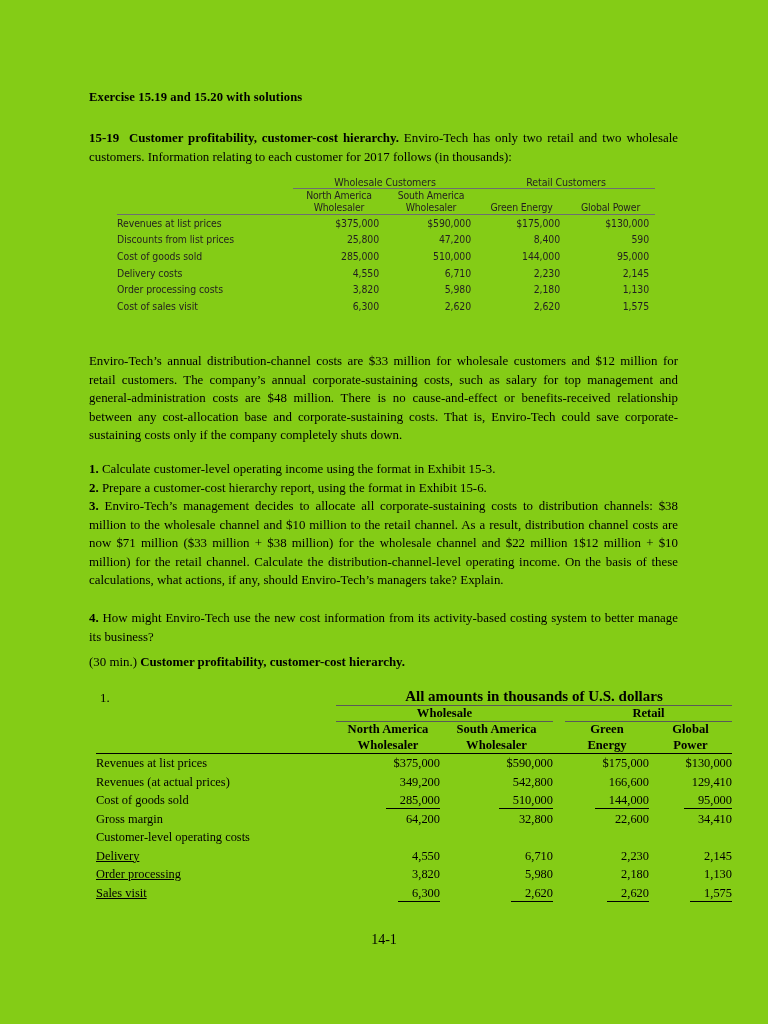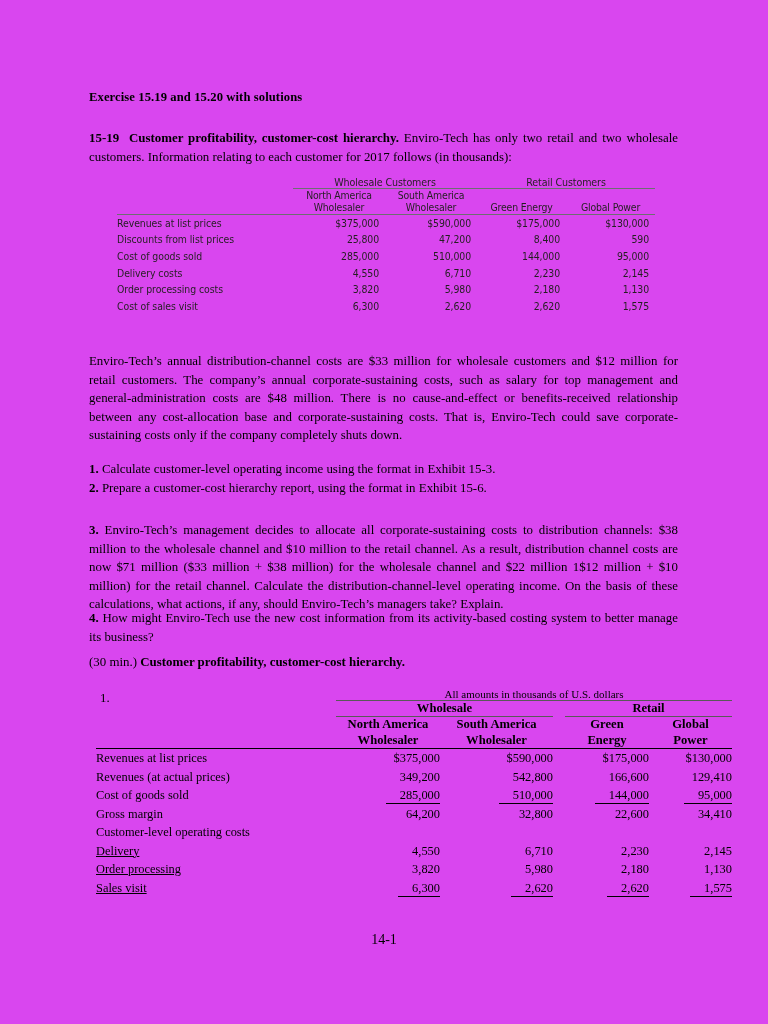--- a/index.html
+++ b/index.html
@@ -4,21 +4,21 @@
 <style>
   html, body {
     margin: 0;
     padding: 0;
     background: #ffffff;
   }
   .page {
     position: relative;
     width: 768px;
     height: 1024px;
-    background: #d946ef;
+    background: #84cc16;
     overflow: hidden;
     font-family: "Liberation Serif", serif;
     color: #000000;
   }
 
   
   .doc-title {
     position: absolute;
     left: 89px;
     top: 90px;
@@ -54,21 +54,21 @@
     line-height: 18.6px;
     text-align: justify;
     text-justify: inter-word;
     left: 89px;
     width: 589px;
   }
   .numbered .num { font-weight: bold; }
 
   .n1 { top: 460px; }
   .n2 { top: 479px; }
-  .n3 { top: 497px; margin-top: 24px; }
+  .n3 { top: 497px; }
   .n4 { top: 609px; }
 
   .sol-heading {
     position: absolute;
     left: 89px;
     top: 655px;
     font-size: 12.9px;
   }
   .sol-heading b { font-weight: bold; }
 
@@ -165,22 +165,22 @@
   }
   .s-lbl { width: 240px; }
   .s-c1 { width: 104px; }
   .s-c2 { width: 113px; }
   .s-gap { width: 12px; }
   .s-c3 { width: 84px; }
   .s-c4 { width: 83px; }
 
   .s-banner {
     text-align: center;
-    font-weight: normal;
-    font-size: 11px;
+    font-weight: bold;
+    font-size: 15px;
     padding-bottom: 1px;
   }
   .rule-under td { height: 0; font-size: 0; line-height: 0; }
   .rule-under .r { border-bottom: 1.3px solid #595959; }
 
   .s-grp {
     text-align: center;
     font-weight: bold;
     font-size: 12.6px;
     padding-top: 1px;

